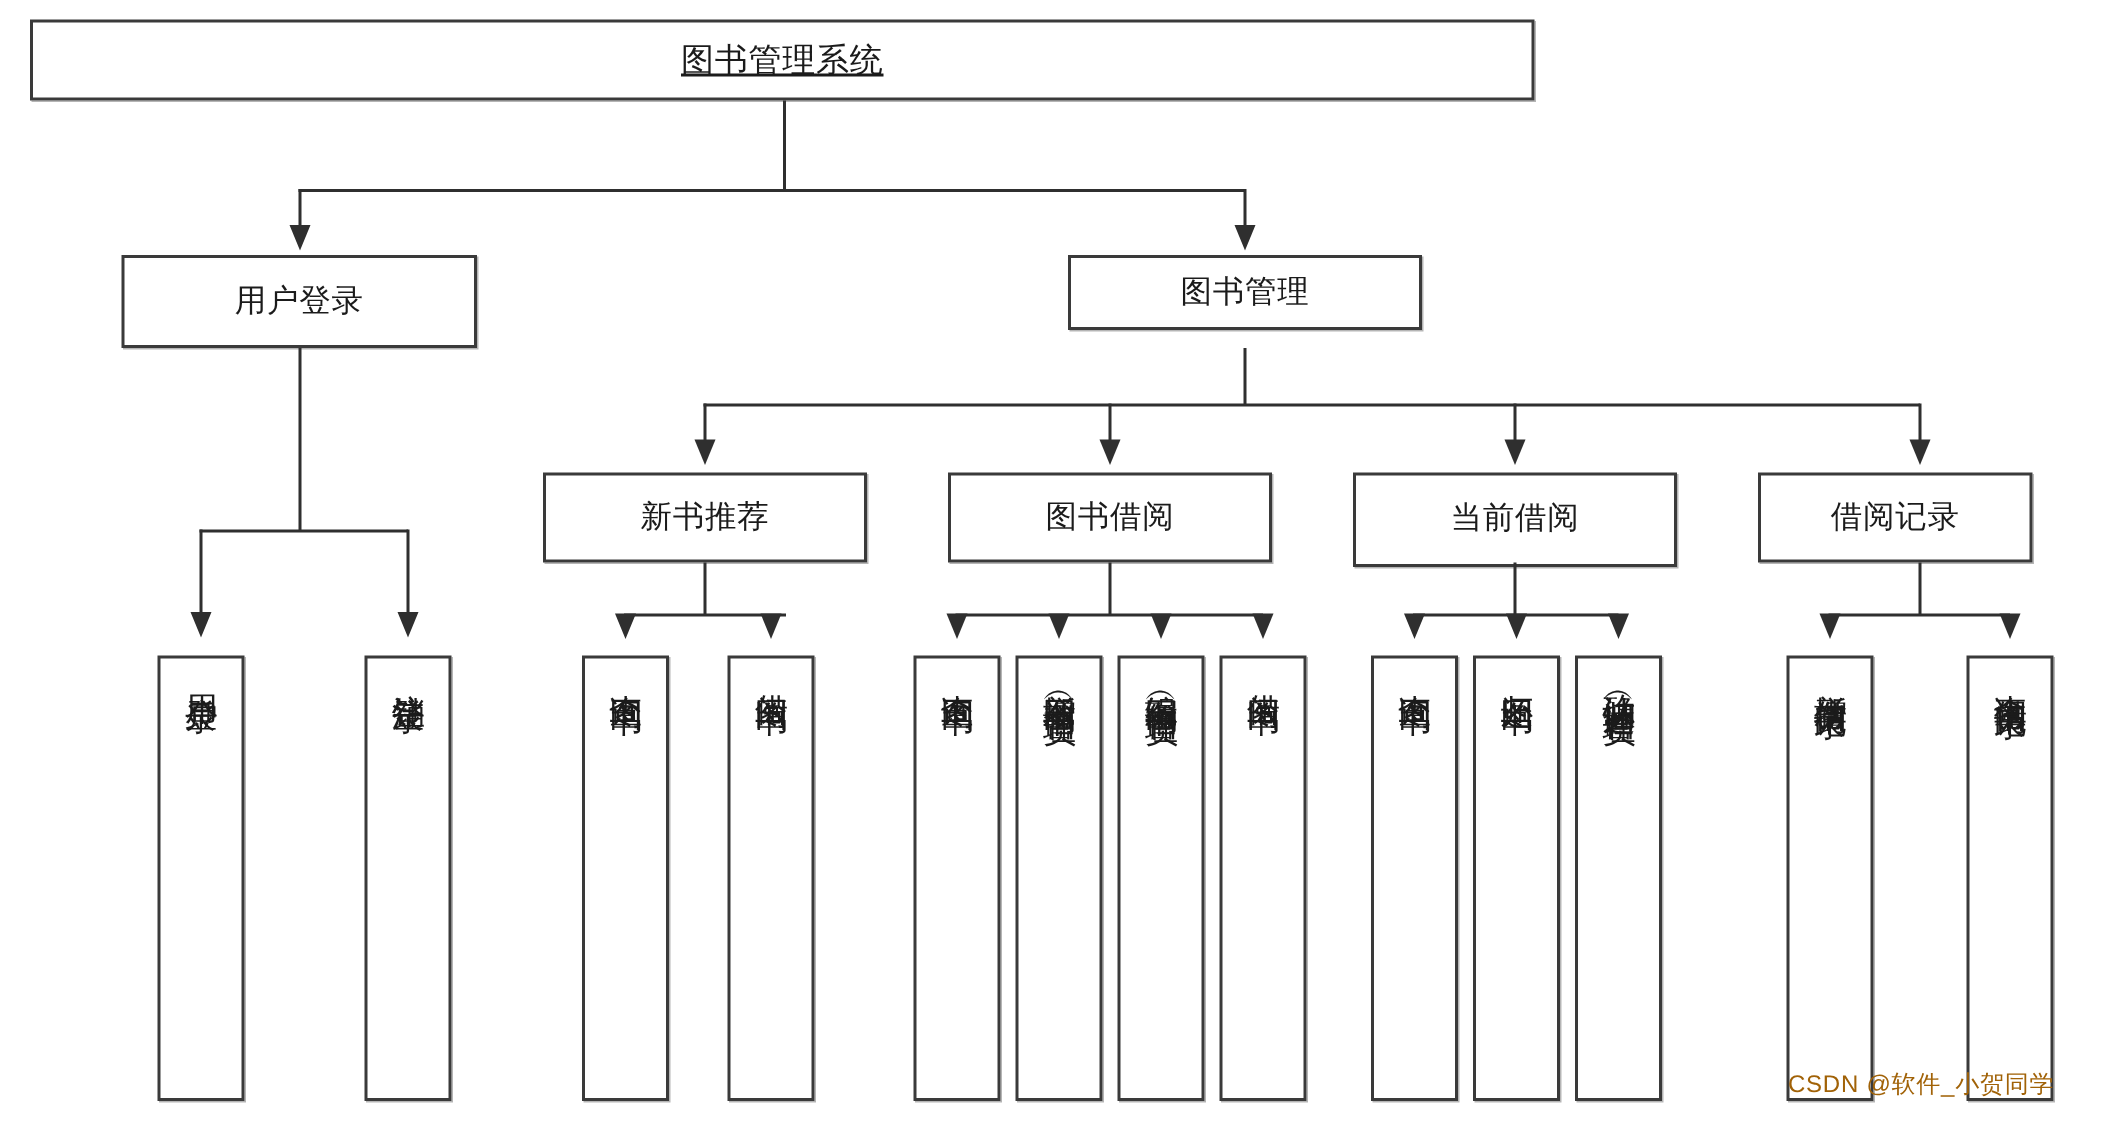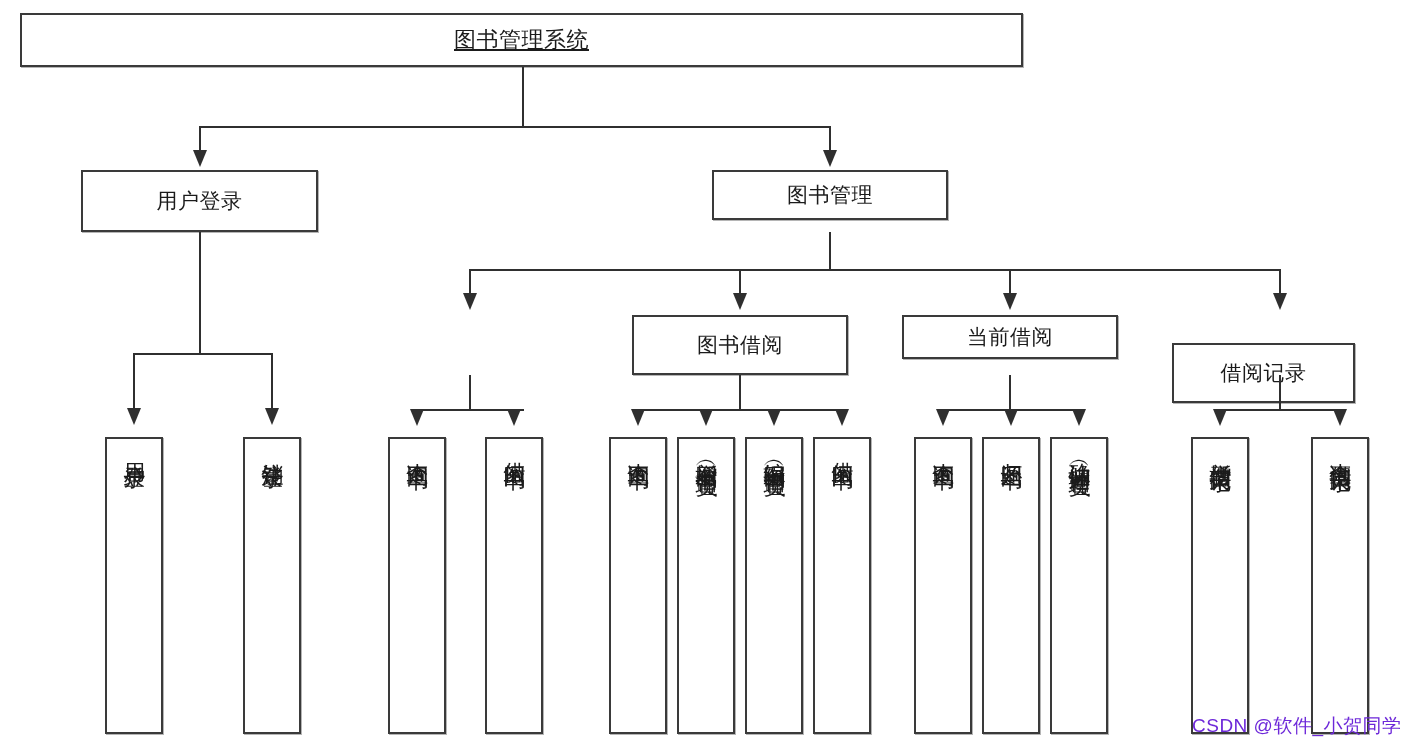--- a/index.html
+++ b/index.html
@@ -52,22 +52,22 @@
     position:absolute;
     width:0;height:0;
     border-left:7px solid transparent;
     border-right:7px solid transparent;
     border-top:17px solid #2f2f2f;
   }
 
   
   #watermark{
     position:absolute;
-    color:#6d28d9;
-    font-size:19px;
+    color:#a16207;
+    font-size:16px;
     white-space:nowrap;
     letter-spacing:.5px;
     pointer-events:none;
   }
 </style>
 </head>
 <body>
 
 <div id="canvas">
 
@@ -101,27 +101,30 @@
   <div class="ln h" style="left:469px;top:269px;width:811px;"></div>
   <div class="ln v" style="left:469px;top:269px;height:26px;"></div>
   <div class="arrow" style="left:463px;top:293px;"></div>
   <div class="ln v" style="left:739px;top:269px;height:26px;"></div>
   <div class="arrow" style="left:733px;top:293px;"></div>
   <div class="ln v" style="left:1009px;top:269px;height:26px;"></div>
   <div class="arrow" style="left:1003px;top:293px;"></div>
   <div class="ln v" style="left:1279px;top:269px;height:26px;"></div>
   <div class="arrow" style="left:1273px;top:293px;"></div>
 
+  <div class="node" style="left:362px;top:315px;width:216px;height:60px;">
+    <span class="lbl">新书推荐</span>
+  </div>
   <div class="node" style="left:632px;top:315px;width:216px;height:60px;">
     <span class="lbl">图书借阅</span>
   </div>
-  <div class="node" style="left:902px;top:315px;width:216px;height:44px;">
+  <div class="node" style="left:902px;top:315px;width:216px;height:63px;">
     <span class="lbl">当前借阅</span>
   </div>
-  <div class="node" style="left:1172px;top:315px;width:183px;height:60px;margin-top:28px;">
+  <div class="node" style="left:1172px;top:315px;width:183px;height:60px;">
     <span class="lbl">借阅记录</span>
   </div>
 
   <div class="ln v" style="left:469px;top:375px;height:35px;"></div>
   <div class="ln h" style="left:416px;top:409px;width:108px;"></div>
   <div class="arrow" style="left:410px;top:409px;"></div>
   <div class="arrow" style="left:507px;top:409px;"></div>
 
   <div class="ln v" style="left:739px;top:375px;height:35px;"></div>
   <div class="ln h" style="left:637px;top:409px;width:205px;"></div>

